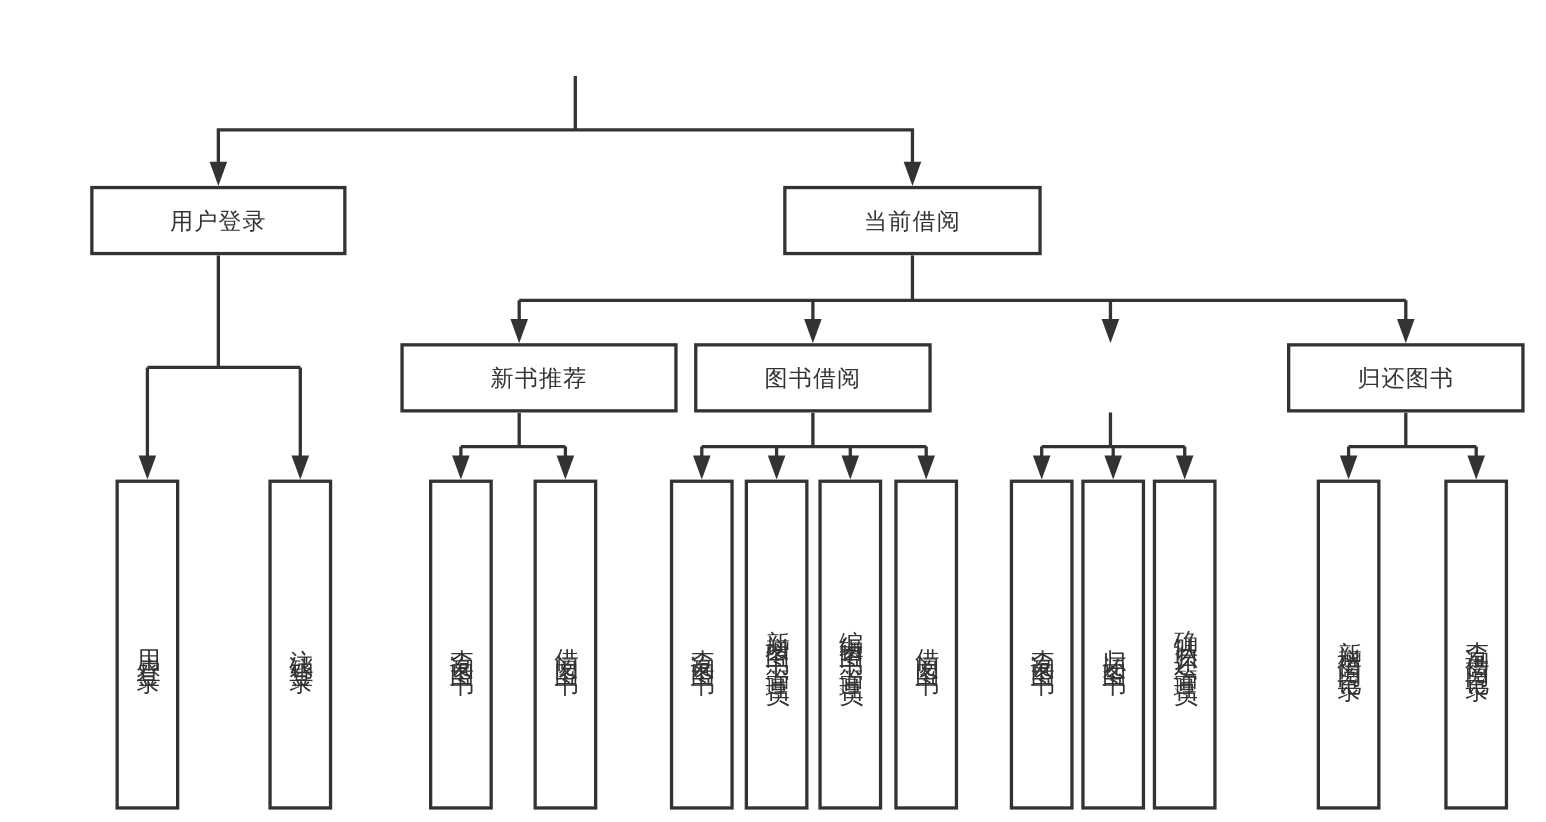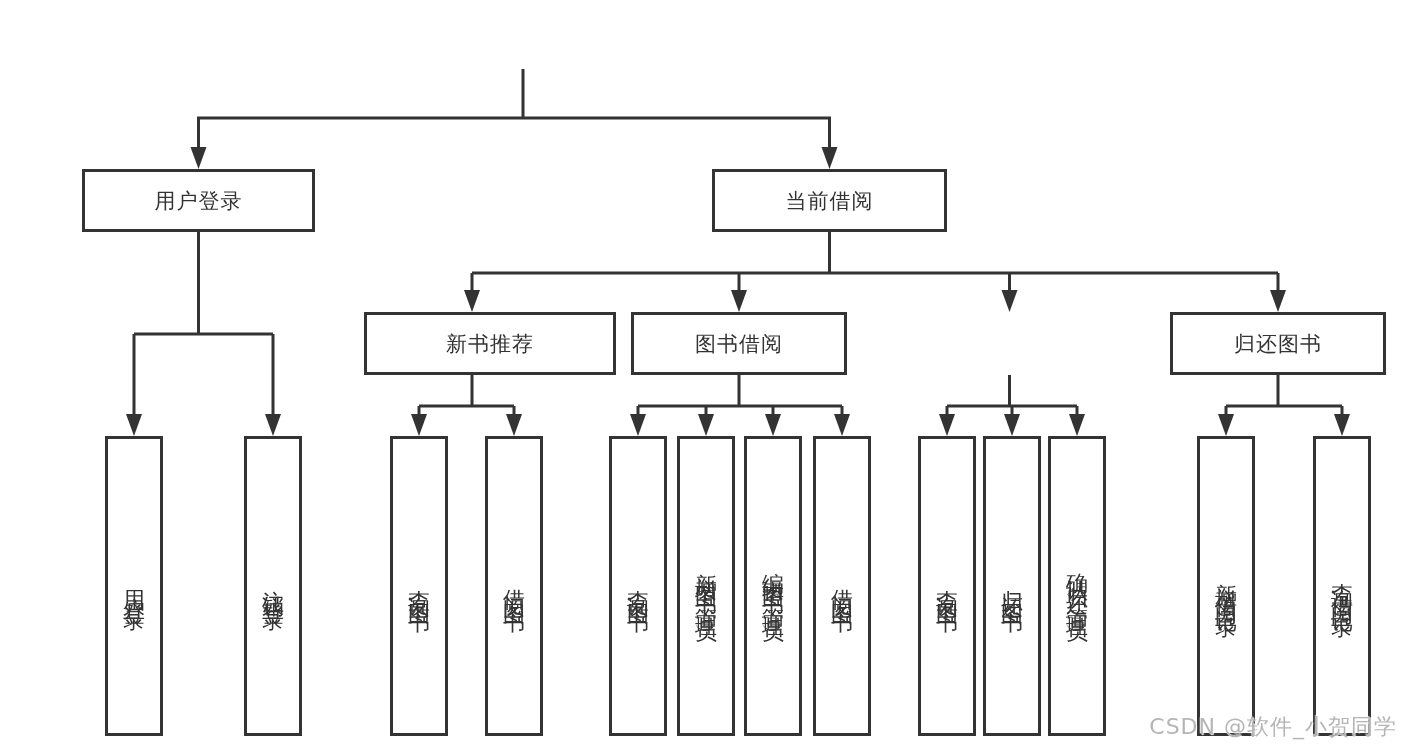--- a/index.html
+++ b/index.html
@@ -150,15 +150,14 @@
     <span>确认归还（管理员）</span>
   </div>
 
   <div class="node vnode" style="left:1197px; top:436px; width:58px; height:300px;">
     <span>新增借阅记录</span>
   </div>
   <div class="node vnode" style="left:1313px; top:436px; width:58px; height:300px;">
     <span>查询借阅记录</span>
   </div>
 
-  <div class="watermark">CSDN @软件_小贺同学</div>
 
 </div>
 
 </body></html>

